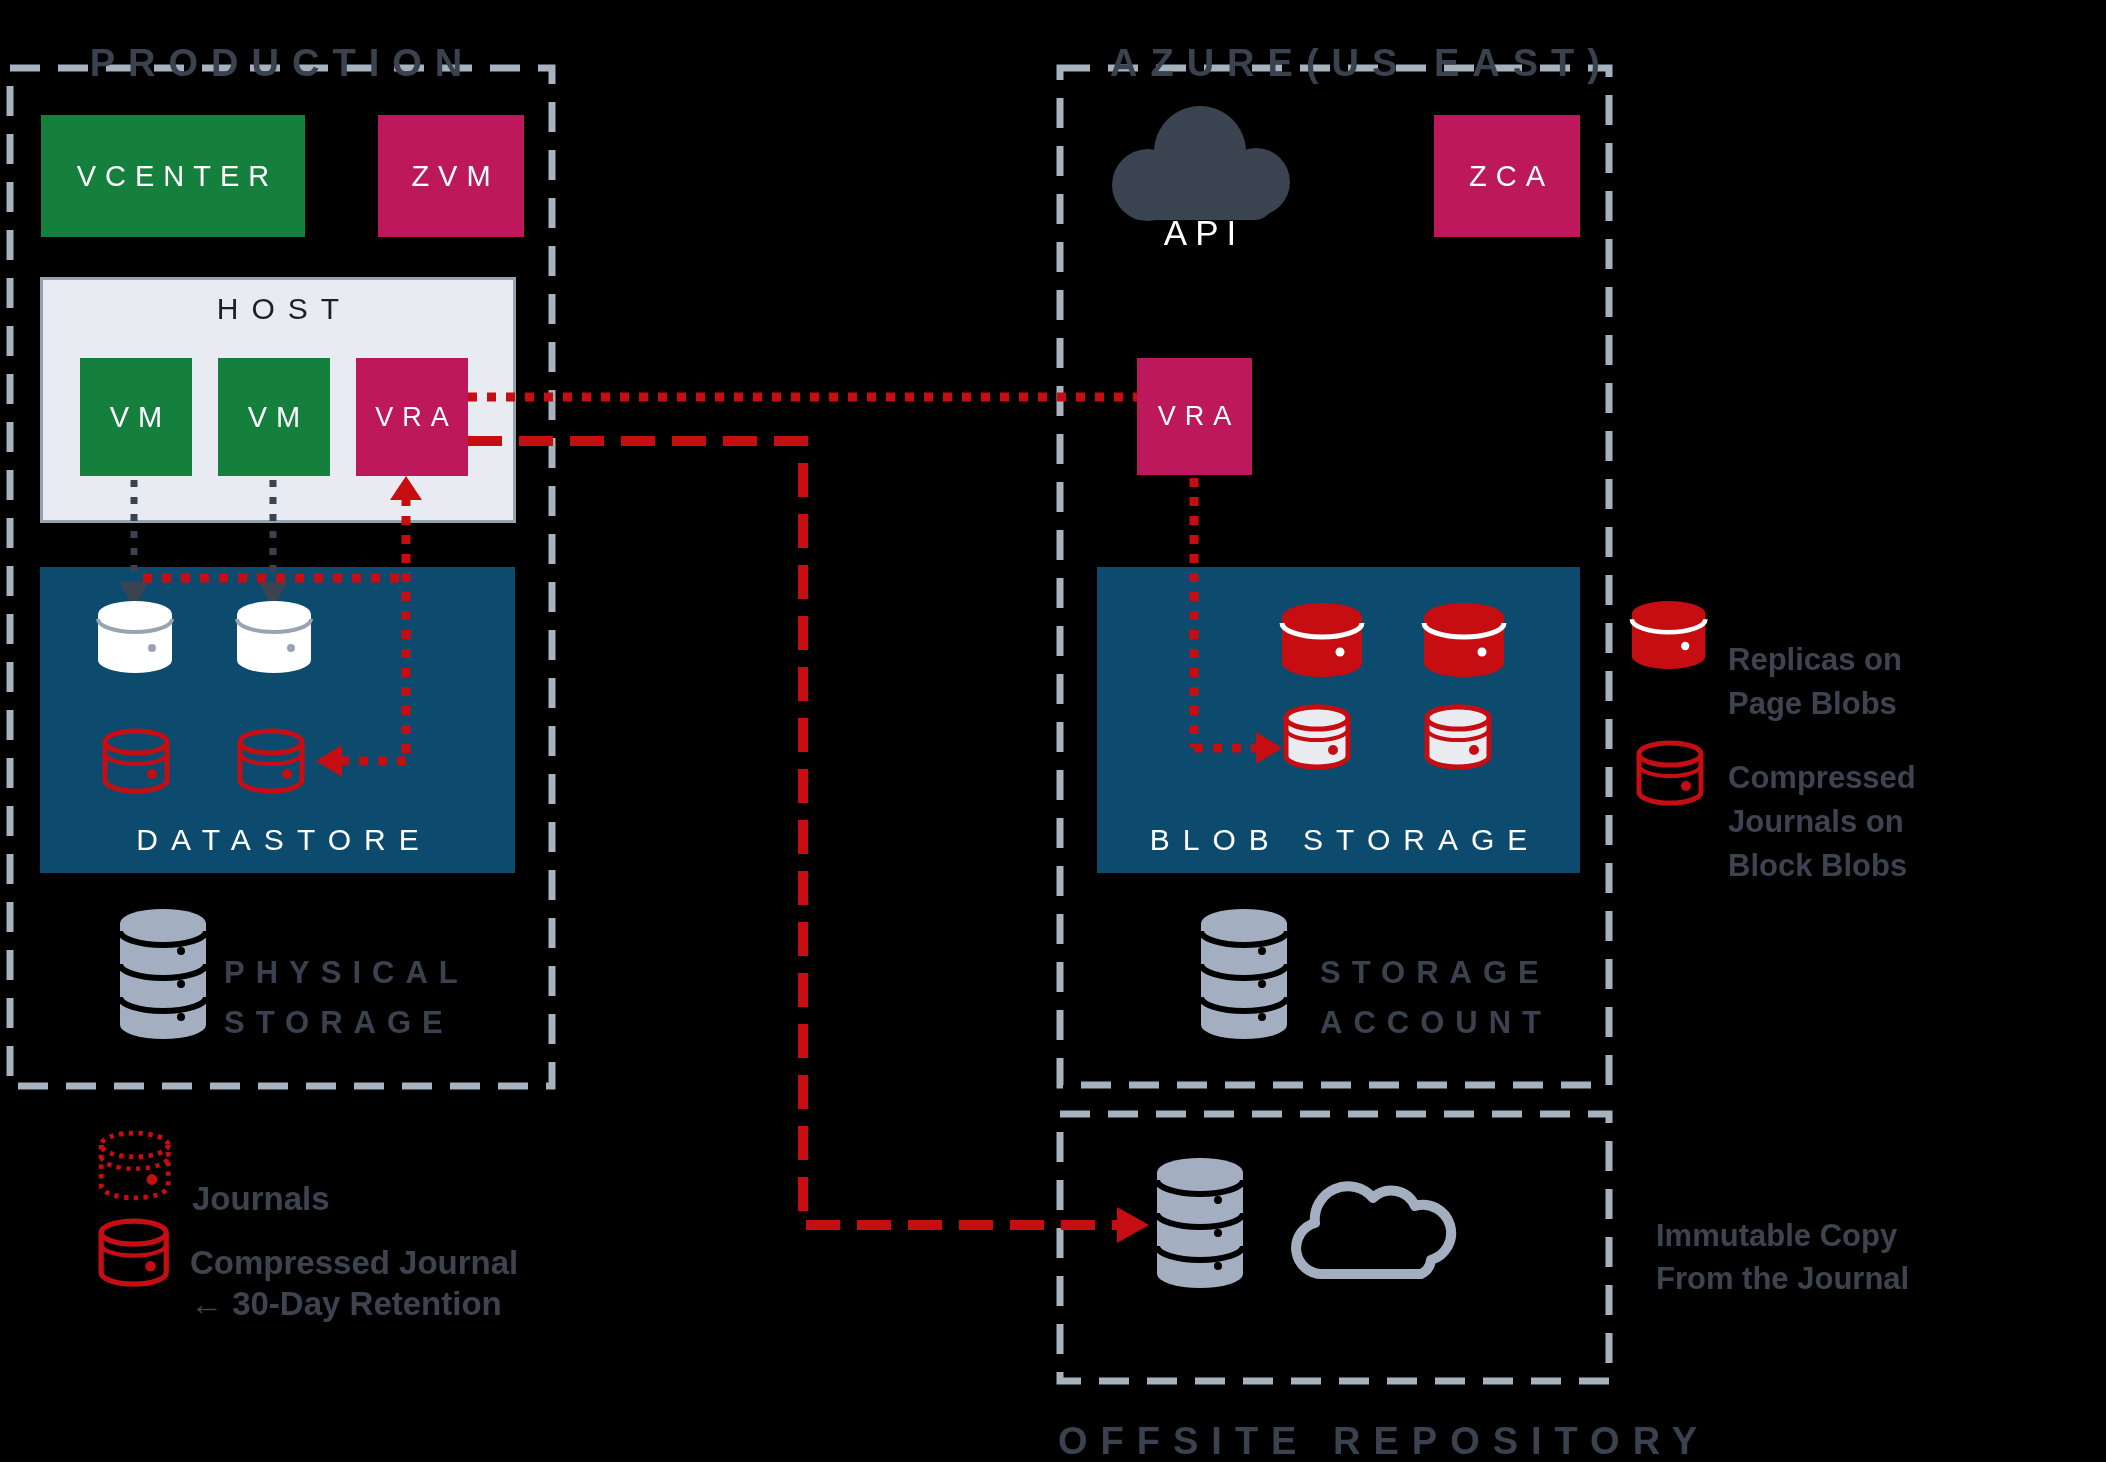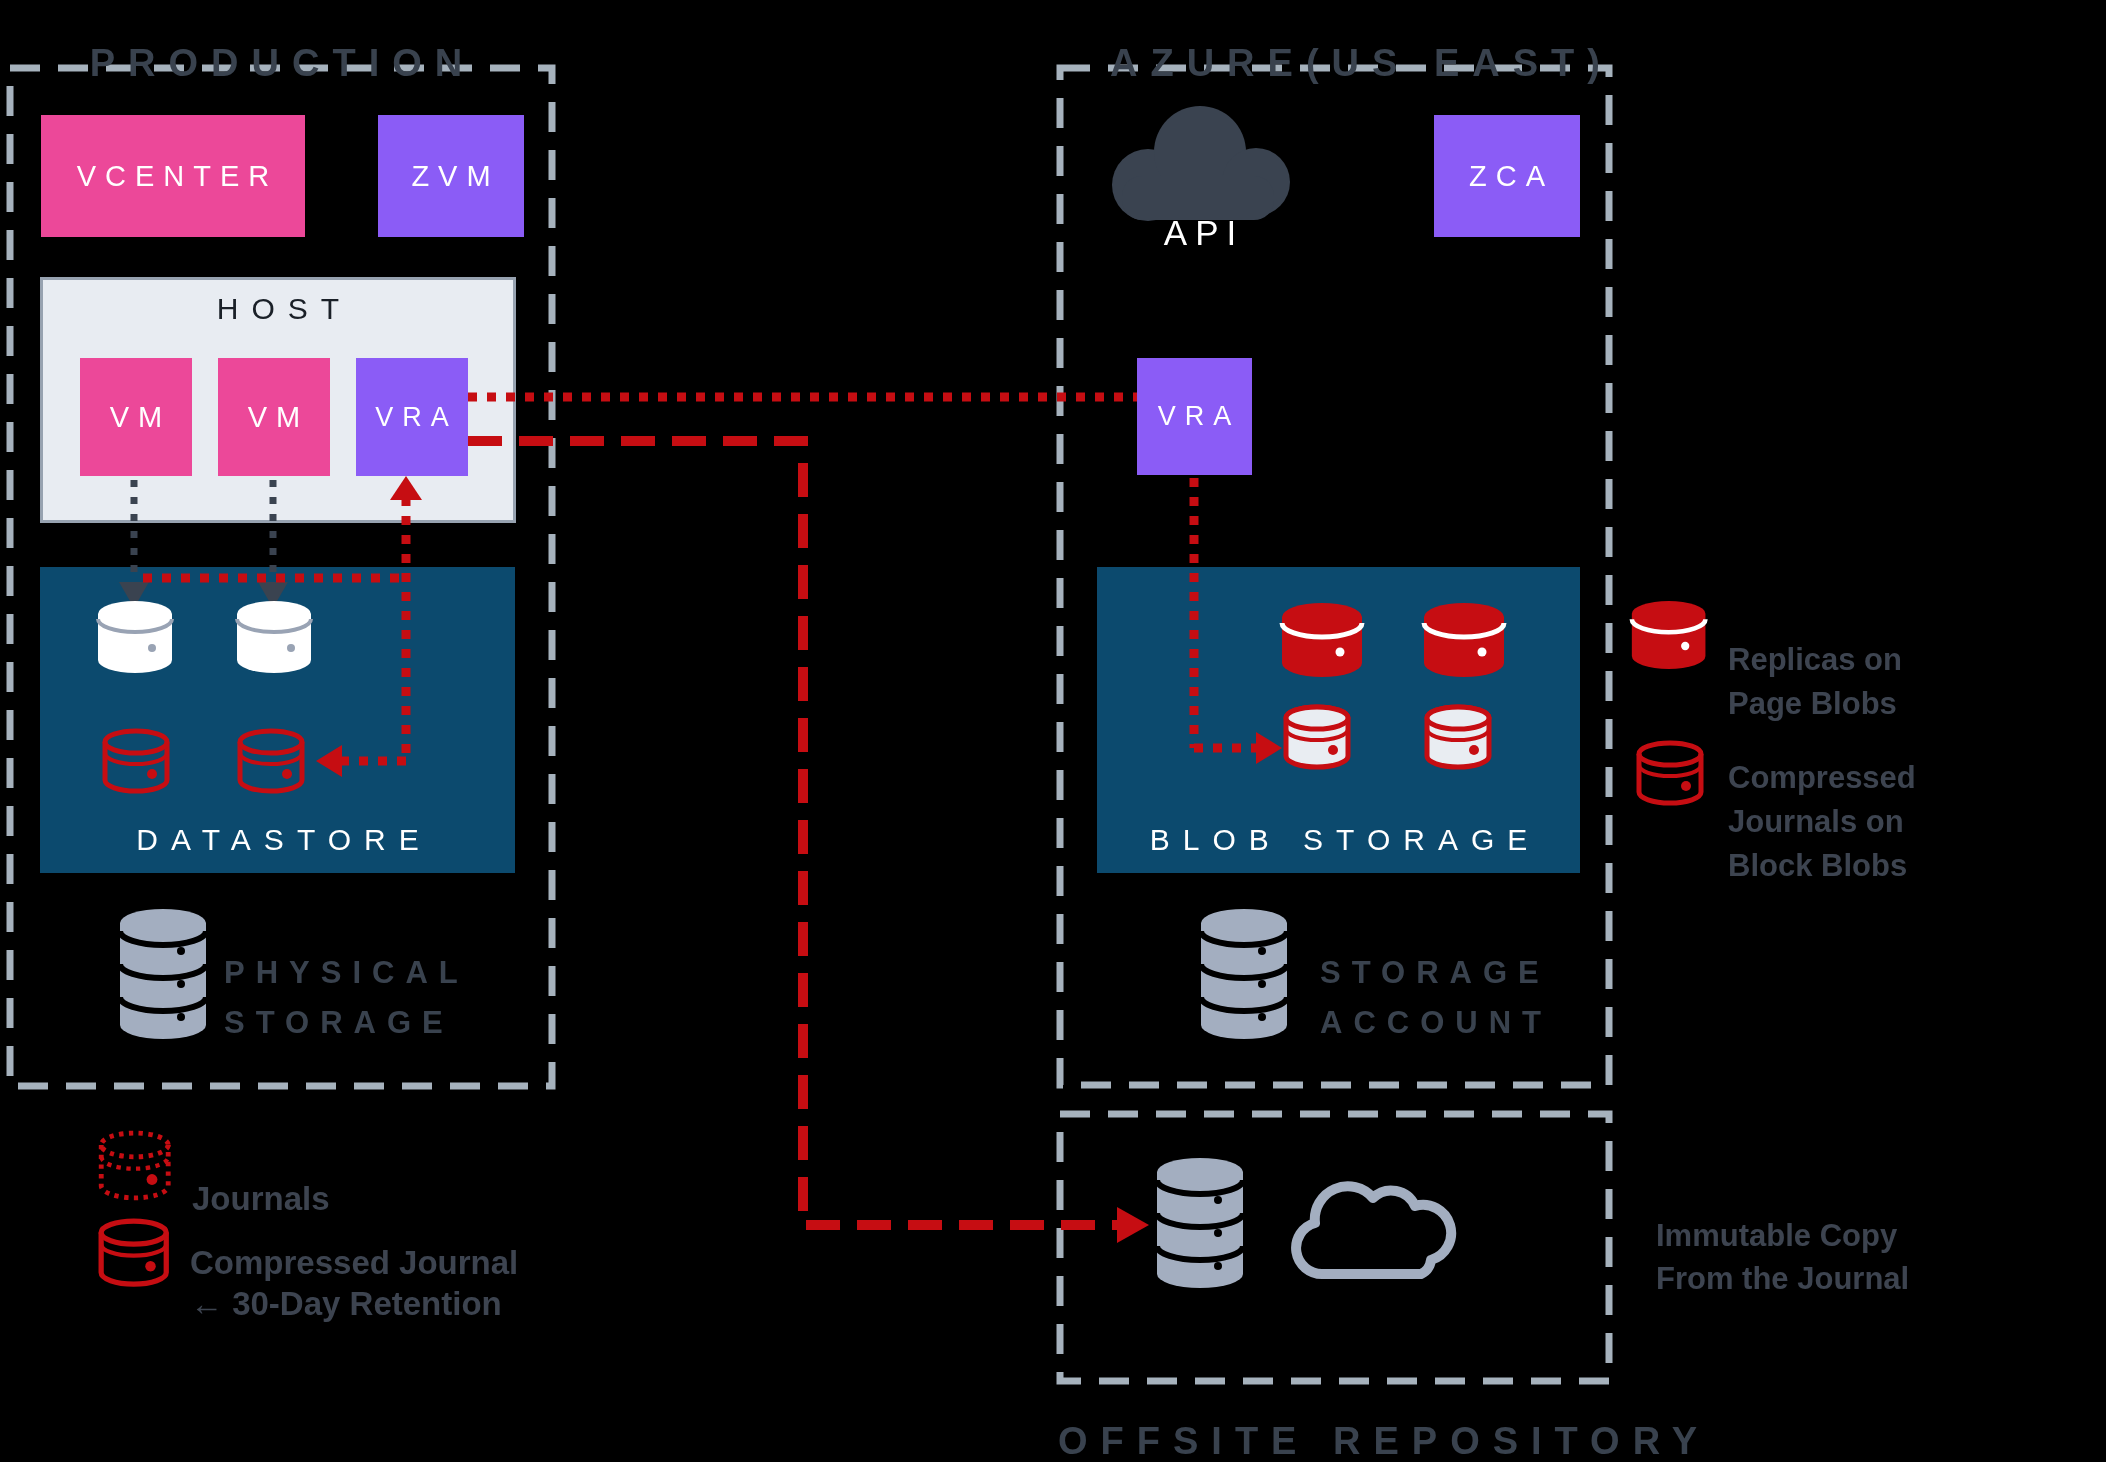--- a/index.html
+++ b/index.html
@@ -1,21 +1,21 @@
 <!DOCTYPE html>
 <html><head>
 <meta charset="utf-8">
 <style>
   html,body{margin:0;padding:0;background:#000;}
   #canvas{position:relative;width:2106px;height:1462px;background:#000;overflow:hidden;
           font-family:"Liberation Sans",sans-serif;}
   .abs{position:absolute;}
   .box{position:absolute;display:flex;align-items:center;justify-content:center;box-sizing:border-box;}
-  .box.dark{background:#ec4899;}
-  .box.red{background:#8b5cf6;}
+  .box.dark{background:#15803d;}
+  .box.red{background:#be185d;}
   .box.light{background:#e8ecf2;border:3px solid #97a2b0;}
   .box.gray{background:#0c4a6e;}
   .wlabel{color:#fff;font-size:29px;font-weight:500;letter-spacing:9px;text-indent:9px;white-space:nowrap;}
   .title{position:absolute;color:#39424e;font-size:38px;font-weight:700;letter-spacing:13px;
          text-align:center;white-space:nowrap;}
   .panel-top-label{position:absolute;top:12px;left:0;right:0;text-align:center;
          color:#1a2028;font-size:30px;font-weight:500;}
   .panel-bottom-label{position:absolute;bottom:16px;left:0;right:0;text-align:center;
          color:#fff;font-size:30px;font-weight:400;letter-spacing:13px;text-indent:13px;}
   .stack-text{position:absolute;color:#39424e;font-size:31px;font-weight:700;

